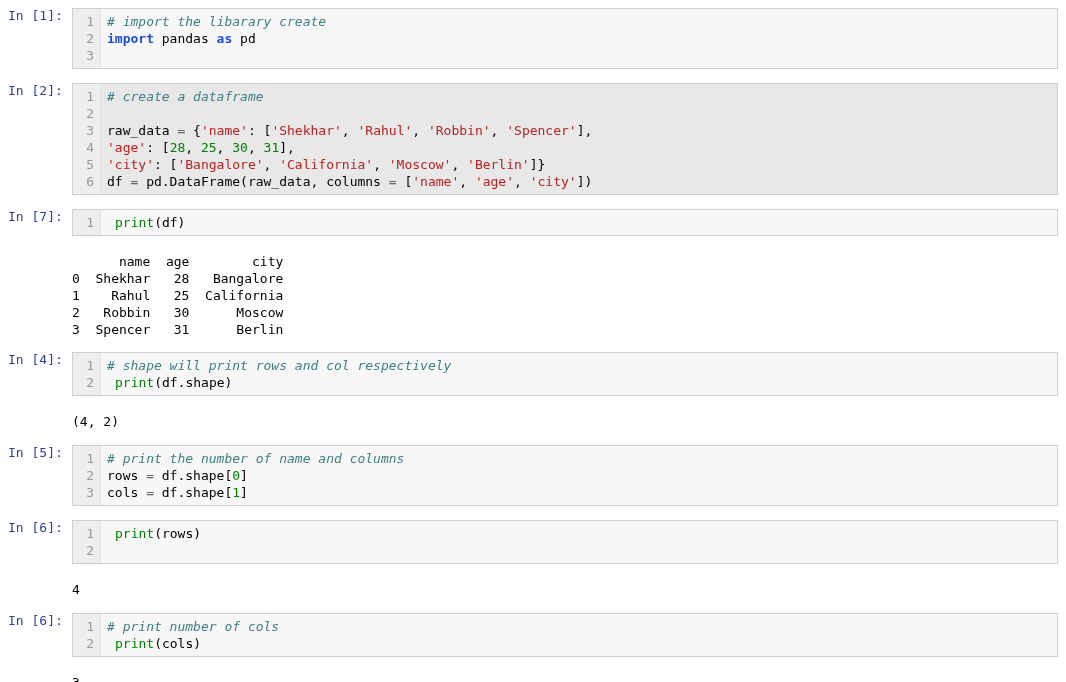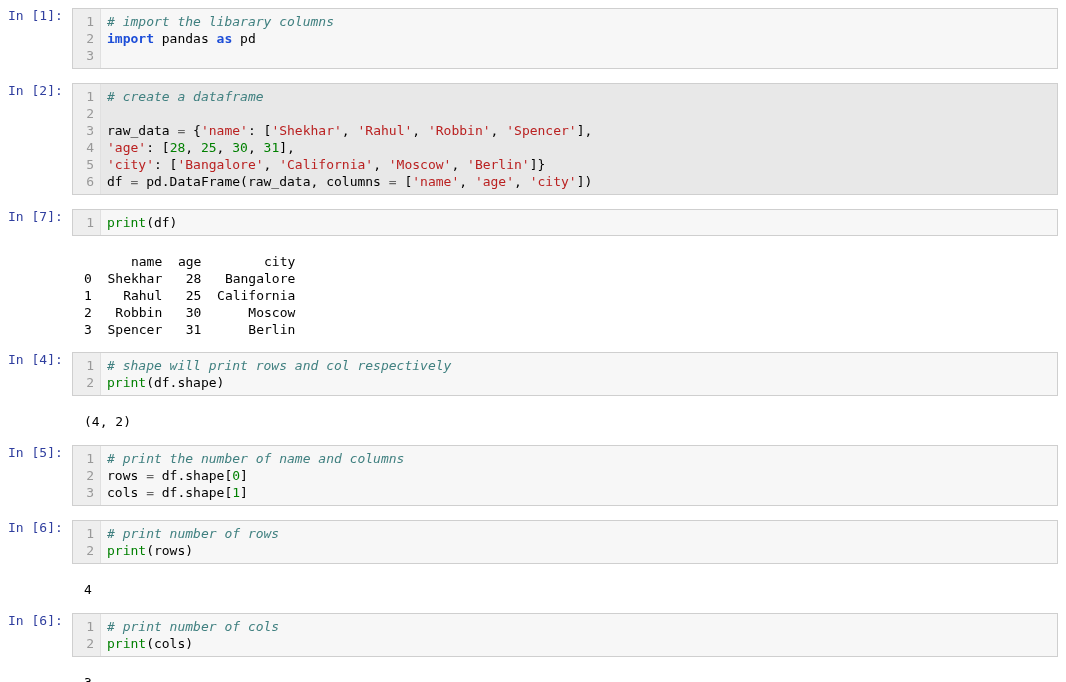--- a/index.html
+++ b/index.html
@@ -49,44 +49,43 @@
     padding: 4px 6px;
     font-family: "DejaVu Sans Mono", monospace;
     white-space: pre;
   }
   .code-line { height: 17px; line-height: 17px; }
   .output {
     padding: 4px 0 0 0;
     font-family: "DejaVu Sans Mono", monospace;
     white-space: pre;
     color: #000;
-    margin-left: 12px;
   }
   
   .c  { color: #408080; font-style: italic; }  
   .kw { color: #1d4ed8; font-weight: bold; }                          
-  .bn { color: #008000; }                       
+  .bn { color: #008000; margin-left: 8px; }                       
   .op { color: #666; }
   .s  { color: #ba2121; }                       
   .n  { color: #008000; }                          
 </style>
 </head>
 <body>
 
 <div id="notebook">
     <div class="cell">
       <div class="prompt">In [1]:</div>
       <div class="body">
         <div class="code-area">
           <div class="gutter">
             <div>1</div>
             <div>2</div>
             <div>3</div>
           </div>
-          <div class="code"><div class="code-line"><span class="c"># import the libarary columns</span></div><div class="code-line"><span class="kw">import</span> pandas <span class="kw">as</span> pd</div><div class="code-line">&nbsp;</div></div>
+          <div class="code"><div class="code-line"><span class="c"># import the libarary create</span></div><div class="code-line"><span class="kw">import</span> pandas <span class="kw">as</span> pd</div><div class="code-line">&nbsp;</div></div>
         </div>
       </div>
     </div>
     <div class="cell">
       <div class="prompt">In [2]:</div>
       <div class="body">
         <div class="code-area selected">
           <div class="gutter">
             <div>1</div>
             <div>2</div>
@@ -152,21 +151,21 @@
       </div>
     </div>
     <div class="cell">
       <div class="prompt">In [6]:</div>
       <div class="body">
         <div class="code-area">
           <div class="gutter">
             <div>1</div>
             <div>2</div>
           </div>
-          <div class="code"><div class="code-line"><span class="c"># print number of rows</span></div><div class="code-line"><span class="bn">print</span>(rows)</div></div>
+          <div class="code"><div class="code-line"><span class="bn">print</span>(rows)</div></div>
         </div>
       </div>
     </div>
     <div class="cell">
       <div class="prompt"></div>
       <div class="body">
         <div class="output">4</div>
       </div>
     </div>
     <div class="cell">

